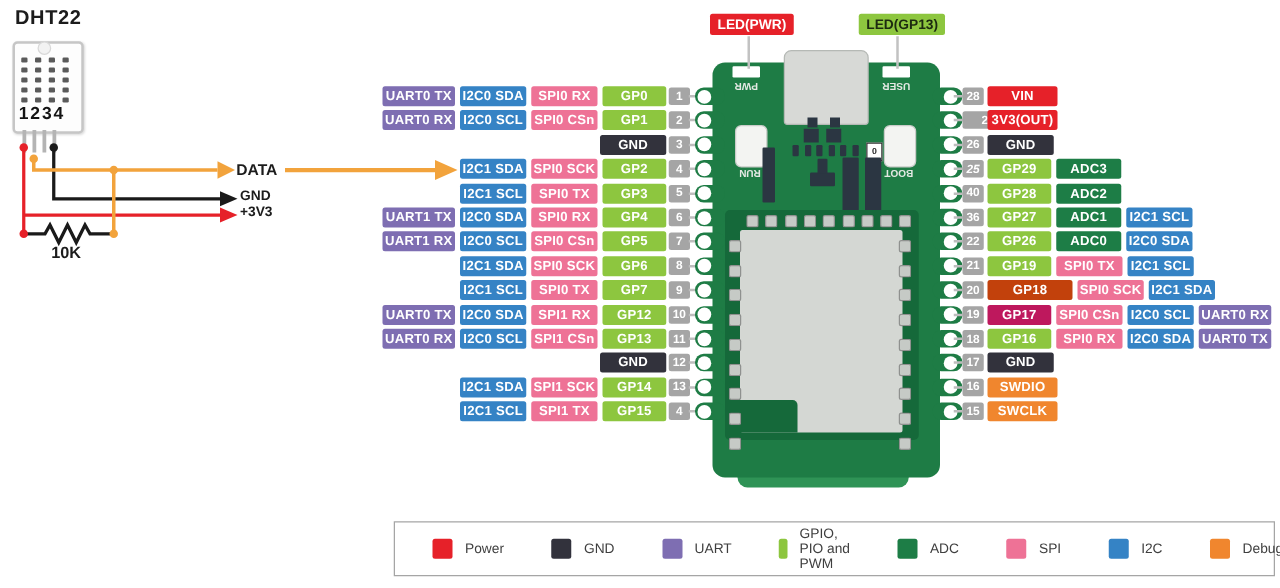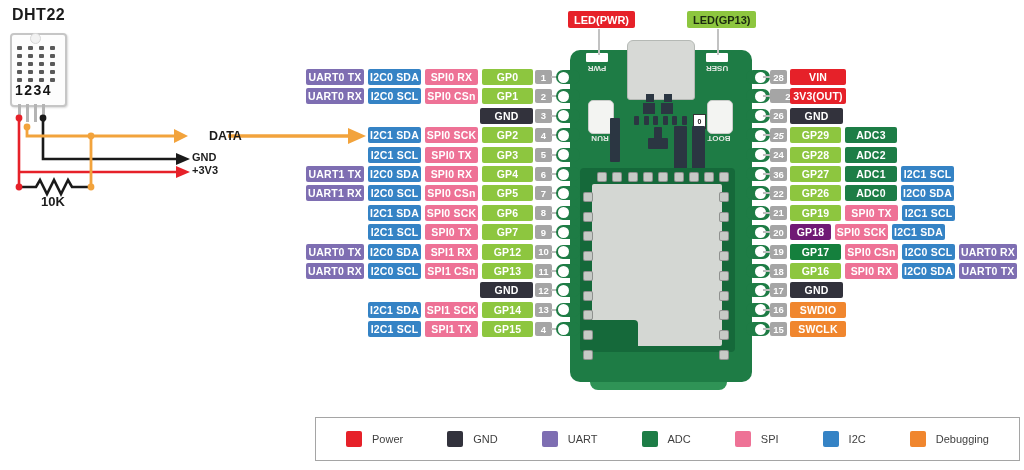--- a/index.html
+++ b/index.html
@@ -8,21 +8,21 @@
 
   
   #sensor-title{position:absolute;left:12px;top:6px;font-size:16px;font-weight:800;color:#1c1c1c;letter-spacing:.5px;}
   #sensor-body{position:absolute;left:10px;top:33px;width:53px;height:70px;background:#fdfdfd;
                border:2px solid #c6c6c6;border-radius:4px;box-shadow:1px 1px 2px rgba(0,0,0,.15);}
   #sensor-notch{position:absolute;left:30px;top:33px;width:9px;height:9px;border-radius:50%;background:#f2f2f2;border:1px solid #d8d8d8;}
   .hole{position:absolute;width:5px;height:4px;background:#5a5a5a;border-radius:1px;}
   #sensor-pins-text{position:absolute;left:15px;top:82px;font-size:14px;font-weight:800;color:#141414;letter-spacing:1.5px;}
   .leg{position:absolute;top:104px;width:3px;height:18px;background:#b4b4b4;}
   .wire-label{position:absolute;font-weight:800;color:#1c1c1c;}
-  #lbl-data{left:209px;top:129px;font-size:12.5px;}
+  #lbl-data{left:189px;top:129px;font-size:12.5px;}
   #lbl-gnd{left:192px;top:151px;font-size:11px;}
   #lbl-v3{left:192px;top:164px;font-size:11px;}
   #lbl-10k{left:41px;top:194px;font-size:13px;}
 
   
   .pin-row{position:absolute;display:flex;gap:4px;height:16px;}
   .plabel{height:16px;border-radius:2px;color:#fff;font-size:10.5px;font-weight:700;
           display:flex;align-items:center;justify-content:center;letter-spacing:.2px;}
   .pnum{position:absolute;width:17px;height:14px;background:#a5a5a5;border-radius:2px;color:#fff;
         font-size:9.5px;font-weight:700;display:flex;align-items:center;justify-content:center;}
@@ -356,21 +356,21 @@
       <div class="ppad" style="left: 755px; top: 129.7px;"></div>
       <div class="pdash" style="left: 763px; top: 134.2px; width: 8px;"></div>
       <div class="pnum" style="left: 770px; top: 128.2px; font-style: italic;">25</div>
       <div class="pin-row" style="top: 127.2px; left: 790px;">
         <div class="plabel" style="width: 51px; background: rgb(141, 198, 63);">GP29</div>
         <div class="plabel" style="width: 52px; background: rgb(29, 125, 70);">ADC3</div>
       </div>
       <div class="ptab" style="left: 746px; top: 147.6px; background: rgb(30, 124, 69);"></div>
       <div class="ppad" style="left: 755px; top: 149.1px;"></div>
       <div class="pdash" style="left: 763px; top: 153.6px; width: 8px;"></div>
-      <div class="pnum" style="left: 770px; top: 147.6px;">24</div>
+      <div class="pnum" style="left: 770px; top: 147.6px;">40</div>
       <div class="pin-row" style="top: 146.6px; left: 790px;">
         <div class="plabel" style="width: 51px; background: rgb(141, 198, 63);">GP28</div>
         <div class="plabel" style="width: 52px; background: rgb(29, 125, 70);">ADC2</div>
       </div>
       <div class="ptab" style="left: 746px; top: 167px; background: rgb(30, 124, 69);"></div>
       <div class="ppad" style="left: 755px; top: 168.5px;"></div>
       <div class="pdash" style="left: 763px; top: 173px; width: 8px;"></div>
       <div class="pnum" style="left: 770px; top: 167px;">36</div>
       <div class="pin-row" style="top: 166px; left: 790px;">
         <div class="plabel" style="width: 51px; background: rgb(141, 198, 63);">GP27</div>
@@ -393,30 +393,30 @@
       <div class="pin-row" style="top: 204.8px; left: 790px;">
         <div class="plabel" style="width: 51px; background: rgb(141, 198, 63);">GP19</div>
         <div class="plabel" style="width: 53px; background: rgb(238, 114, 150);">SPI0 TX</div>
         <div class="plabel" style="width: 53px; background: rgb(53, 131, 197);">I2C1 SCL</div>
       </div>
       <div class="ptab" style="left: 746px; top: 225.2px; background: rgb(30, 124, 69);"></div>
       <div class="ppad" style="left: 755px; top: 226.7px;"></div>
       <div class="pdash" style="left: 763px; top: 231.2px; width: 8px;"></div>
       <div class="pnum" style="left: 770px; top: 225.2px;">20</div>
       <div class="pin-row" style="top: 224.2px; left: 790px;">
-        <div class="plabel" style="width: 41px; background: #701a75;">GP18</div>
+        <div class="plabel" style="width: 68px; background: #c2410c;">GP18</div>
         <div class="plabel" style="width: 53px; background: rgb(238, 114, 150);">SPI0 SCK</div>
         <div class="plabel" style="width: 53px; background: rgb(53, 131, 197);">I2C1 SDA</div>
       </div>
       <div class="ptab" style="left: 746px; top: 244.6px; background: rgb(30, 124, 69);"></div>
       <div class="ppad" style="left: 755px; top: 246.1px;"></div>
       <div class="pdash" style="left: 763px; top: 250.6px; width: 8px;"></div>
       <div class="pnum" style="left: 770px; top: 244.6px;">19</div>
       <div class="pin-row" style="top: 243.6px; left: 790px;">
-        <div class="plabel" style="width: 51px; background: #15803d;">GP17</div>
+        <div class="plabel" style="width: 51px; background: #be185d;">GP17</div>
         <div class="plabel" style="width: 53px; background: rgb(238, 114, 150);">SPI0 CSn</div>
         <div class="plabel" style="width: 53px; background: rgb(53, 131, 197);">I2C0 SCL</div>
         <div class="plabel" style="width: 58px; background: rgb(126, 110, 178);">UART0 RX</div>
       </div>
       <div class="ptab" style="left: 746px; top: 264px; background: rgb(30, 124, 69);"></div>
       <div class="ppad" style="left: 755px; top: 265.5px;"></div>
       <div class="pdash" style="left: 763px; top: 270px; width: 8px;"></div>
       <div class="pnum" style="left: 770px; top: 264px;">18</div>
       <div class="pin-row" style="top: 263px; left: 790px;">
         <div class="plabel" style="width: 51px; background: rgb(141, 198, 63);">GP16</div>
@@ -454,20 +454,24 @@
       </div>
       <div class="legend-item">
         <div class="legend-swatch" style="background: rgb(50, 50, 60);"></div>
         <div class="legend-label">GND</div>
       </div>
       <div class="legend-item">
         <div class="legend-swatch" style="background: rgb(126, 110, 178);"></div>
         <div class="legend-label">UART</div>
       </div>
       <div class="legend-item">
+        <div class="legend-swatch" style="background: rgb(141, 198, 63);"></div>
+        <div class="legend-label">GPIO, PIO and PWM</div>
+      </div>
+      <div class="legend-item">
         <div class="legend-swatch" style="background: rgb(29, 125, 70);"></div>
         <div class="legend-label">ADC</div>
       </div>
       <div class="legend-item">
         <div class="legend-swatch" style="background: rgb(238, 114, 150);"></div>
         <div class="legend-label">SPI</div>
       </div>
       <div class="legend-item">
         <div class="legend-swatch" style="background: rgb(53, 131, 197);"></div>
         <div class="legend-label">I2C</div>

